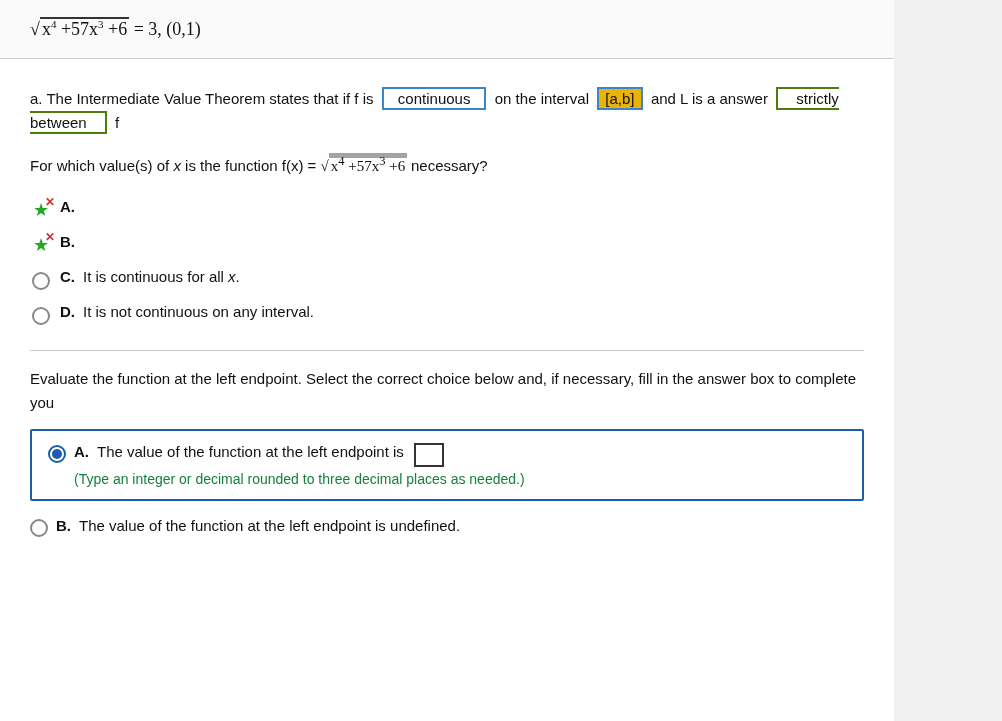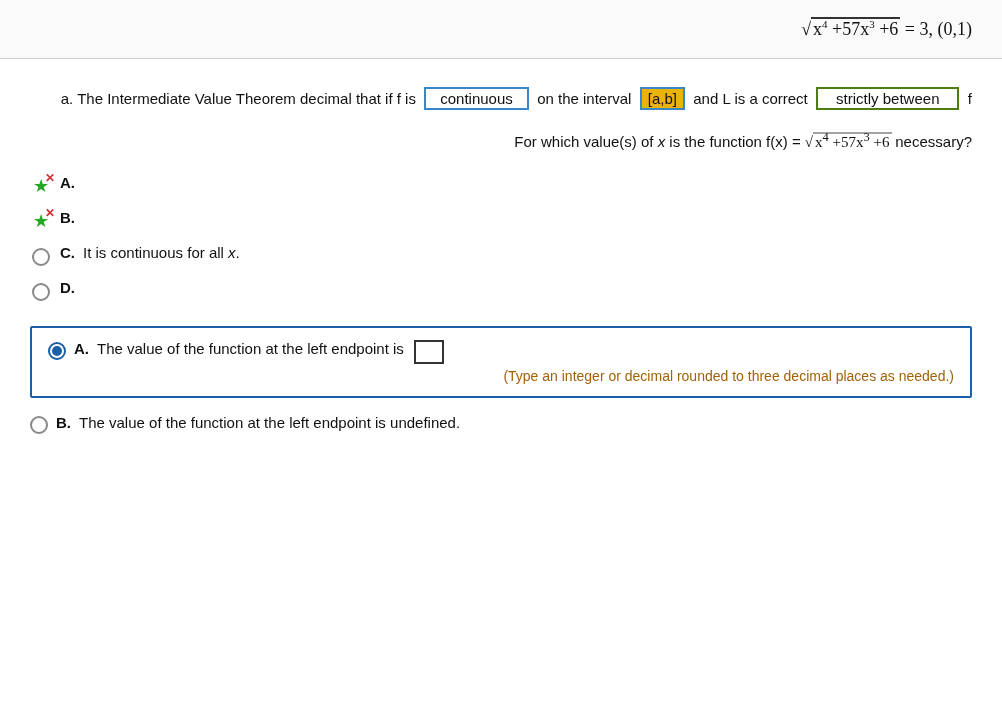--- a/index.html
+++ b/index.html
@@ -3,26 +3,25 @@
   <meta charset="utf-8">
   <style>
     * { box-sizing: border-box; margin: 0; padding: 0; }
     body {
       font-family: Arial, sans-serif;
       background: #f0f0f0;
       font-size: 15px;
       color: #111;
     }
     .page {
-      width: 1002px;
+      width: 894px;
       min-height: 721px;
       background: #fff;
       padding: 0;
       overflow: hidden;
-      text-align: right;
     }
     .top-section {
       padding: 18px 30px 18px 30px;
       border-bottom: 1px solid #ccc;
       background: #fafafa;
     }
     .formula {
       font-size: 18px;
       font-family: 'Times New Roman', serif;
     }
@@ -141,21 +140,21 @@
     .input-box {
       display: inline-block;
       border: 2px solid #333;
       width: 30px;
       height: 24px;
       vertical-align: middle;
       margin: 0 2px;
     }
     .sub-note {
       font-size: 14px;
-      color: #a16207;
+      color: #15803d;
       margin-left: 26px;
       margin-top: 2px;
     }
     .option-b-row {
       display: flex;
       align-items: flex-start;
       gap: 8px;
       font-size: 15px;
       padding: 6px 0 4px 0;
     }
@@ -170,33 +169,33 @@
 
   <div class="top-section">
     <div class="formula">
       √<span style="border-top:2px solid #333; padding: 0 2px;">x<sup>4</sup> +57x<sup>3</sup> +6</span> = 3, (0,1)
     </div>
   </div>
 
   <div class="main-content">
 
     <div class="theorem-line">
-      <span>a. The Intermediate Value Theorem decimal that if f is</span>
+      <span>a. The Intermediate Value Theorem states that if f is</span>
       &nbsp;<span class="highlight-box">continuous</span>&nbsp;
       <span>on the interval</span>
       &nbsp;<span class="bracket-box">[a,b]</span>&nbsp;
-      <span>and L is a correct</span>
+      <span>and L is a answer</span>
       &nbsp;<span class="strictly-box">strictly between</span>&nbsp;
       <span>f</span>
     </div>
 
     <div class="question-line">
       <span>For which value(s) of <em>x</em> is the function f(x) = </span>
       <span class="math-inline">
-        √<span style="border-top:2px solid #a3a3a3; padding:0 2px;">x<sup>4</sup> +57x<sup>3</sup> +6</span>
+        √<span style="border-top:5px solid #a3a3a3; padding:0 2px;">x<sup>4</sup> +57x<sup>3</sup> +6</span>
       </span>
       <span> necessary?</span>
     </div>
 
     <div class="options-section">
 
       <div class="option-row">
         <div class="option-icon">
           <div style="position:relative; display:inline-block;">
             <span class="star-green">★</span>
@@ -222,23 +221,27 @@
         </div>
         <span style="font-weight:bold;">C.</span>
         <span>It is continuous for all <em>x</em>.</span>
       </div>
 
       <div class="option-row">
         <div class="option-icon">
           <div class="radio-circle"></div>
         </div>
         <span style="font-weight:bold;">D.</span>
-      </div>
-    </div>
-
+        <span>It is not continuous on any interval.</span>
+      </div>
+    </div>
+
+    <div class="evaluate-line">
+      <span>Evaluate the function at the left endpoint. Select the correct choice below and, if necessary, fill in the answer box to complete you</span>
+    </div>
 
     <div class="answer-box-section">
       <div class="answer-row">
         <div class="radio-filled">
           <div class="radio-dot"></div>
         </div>
         <span style="font-weight:bold;">A.</span>
         <span>The value of the function at the left endpoint is</span>
         <span class="input-box"></span>
       </div>

